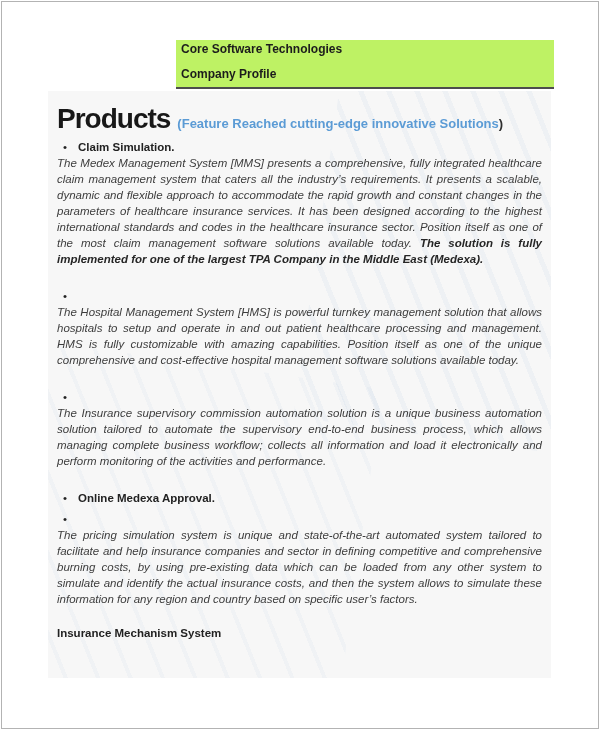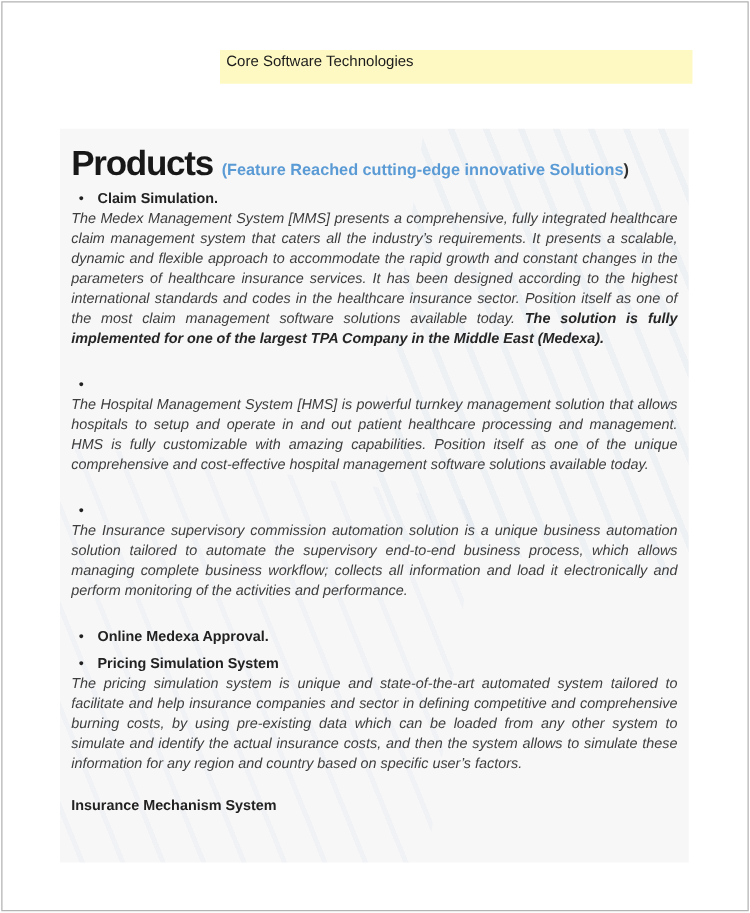--- a/index.html
+++ b/index.html
@@ -3,27 +3,27 @@
 <meta charset="utf-8">
 <style>
   html,body{margin:0;padding:0;}
   body{
     width:600px;height:730px;background:#ffffff;position:relative;
     font-family:"Liberation Sans", sans-serif;overflow:hidden;
   }
   .page-border{position:absolute;inset:1px;border:1px solid #b3b3b3;pointer-events:none;z-index:10;}
 
   
-  .header{position:absolute;left:176px;top:40px;width:378px;background:#fef9c3;}
+  .header{position:absolute;left:176px;top:40px;width:378px;background:#bef264;font-weight:bold;}
   .header-company{font-size:12px;color:#1c1c1c;padding:2px 0 11px 5px;}
   .header-doc{font-size:12px;color:#1c1c1c;padding:0 0 6px 5px;border-bottom:2px solid #4d4d4d;}
 
   
   .panel{
-    position:absolute;left:48px;top:103px;width:503px;height:587px;
+    position:absolute;left:48px;top:91px;width:503px;height:587px;
     background:#f7f7f7;overflow:hidden;
   }
   .wave{position:absolute;pointer-events:none;opacity:.55;}
   .wave-tr{
     right:-90px;top:-70px;width:320px;height:420px;transform:rotate(8deg);
     background:repeating-linear-gradient(60deg,
       rgba(120,160,205,0.13) 0px, rgba(120,160,205,0.13) 5px,
       rgba(120,160,205,0) 5px, rgba(120,160,205,0) 26px);
   }
   .wave-bl{
@@ -51,20 +51,21 @@
   .mt-xl{margin-top:21px;}
   .mt-sm{margin-top:5px;}
 </style>
 </head>
 <body>
 
 <div class="page-border"></div>
 
 <div class="header">
   <div class="header-company">Core Software Technologies</div>
+  <div class="header-doc">Company Profile</div>
 </div>
 
 <div class="panel">
   <div class="wave wave-tr"></div>
   <div class="wave wave-bl"></div>
 
   <div class="content">
 
     <div class="title-row">
       <span class="products">Products</span><span class="subtitle">(Feature Reached cutting-edge innovative Solutions</span><span class="subtitle-close">)</span>
@@ -86,21 +87,20 @@
     </div>
     <p class="body"><span>The Insurance supervisory commission automation solution is a unique business automation solution tailored to automate the supervisory end-to-end business process, which allows managing complete business workflow; collects all information and load it electronically and perform monitoring of the activities and performance.</span></p>
 
     <div class="sec-head mt-xl">
       <span class="bullet">•</span>
       <span>Online Medexa Approval.</span>
     </div>
 
     <div class="sec-head mt-sm">
       <span class="bullet">•</span>
-      <span>Pricing Simulation System</span>
     </div>
     <p class="body"><span>The pricing simulation system is unique and state-of-the-art automated system tailored to facilitate and help insurance companies and sector in defining competitive and comprehensive burning costs, by using pre-existing data which can be loaded from any other system to simulate and identify the actual insurance costs, and then the system allows to simulate these information for any region and country based on specific user’s factors.</span></p>
 
     <div class="sec-head no-bullet mt-lg">
       <span>Insurance Mechanism System</span>
     </div>
 
   </div>
 </div>
 

